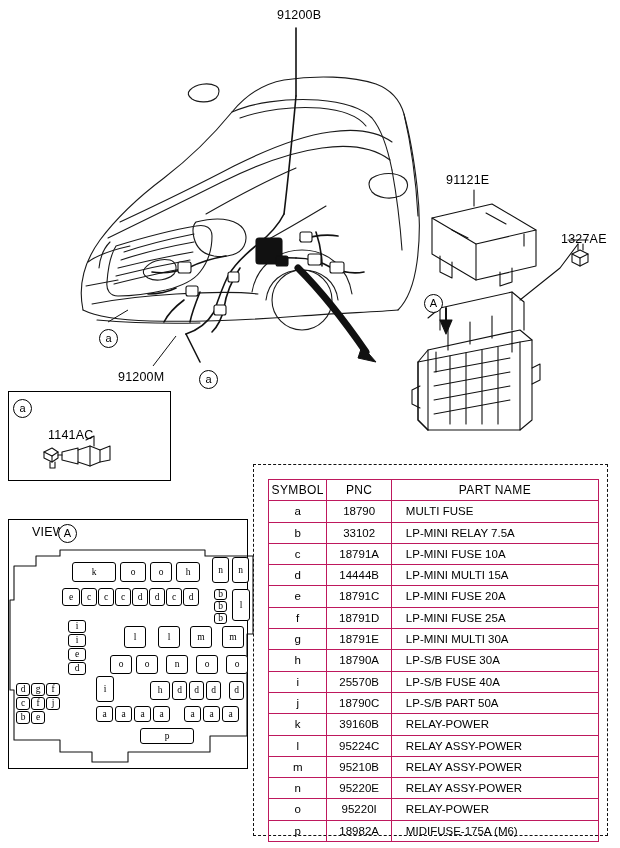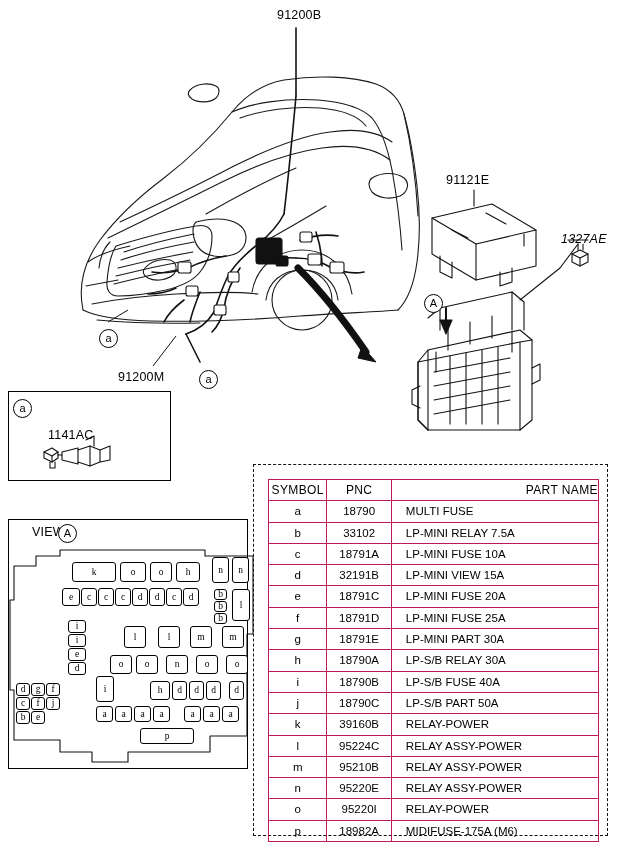--- a/index.html
+++ b/index.html
@@ -63,21 +63,21 @@
   }
   table.parts td.sym { width: 58px; }
   table.parts td.pnc { width: 66px; }
   table.parts td.pname {
     width: 207px;
     text-align: left;
     padding-left: 14px;
   }
   table.parts th.sym { width: 58px; }
   table.parts th.pnc { width: 66px; }
-  table.parts th.pname { width: 207px; text-align: right; }
+  table.parts th.pname { width: 207px; }
 
   
   .detail-box {
     position: absolute;
     left: 8px;
     top: 391px;
     width: 163px;
     height: 90px;
     border: 1px solid #000;
     box-sizing: border-box;
@@ -294,21 +294,21 @@
       <path d="M14 566 L36 566 L36 556 L60 556 L60 550 L205 550 L205 556
                L253 556 L253 634 L247 634 L247 736 L210 736 L210 752
                L128 752 L128 762 L92 762 L92 752 L60 752 L60 740
                L14 740 L14 690 L10 690 L10 600 L14 600 Z"></path>
       <path d="M58 556 L58 740" stroke-dasharray="0" opacity="0.0"></path>
     </g>
   </svg>
 
   <div class="lbl" style="left:277px; top:8px;">91200B</div>
   <div class="lbl" style="left:446px; top:173px;">91121E</div>
-  <div class="lbl" style="left:561px; top:232px;font-style:italic;">1327AE</div>
+  <div class="lbl" style="left:561px; top:232px;">1327AE</div>
   <div class="lbl" style="left:118px; top:370px;">91200M</div>
   <div class="lbl" style="left:48px; top:428px;">1141AC</div>
 
   <div class="circ-a" style="left:99px; top:329px;">a</div>
   <div class="circ-a" style="left:199px; top:370px;">a</div>
   <div class="circ-a" style="left:424px; top:294px;">A</div>
   <div class="circ-a" style="left:13px; top:399px;">a</div>
 
   <div class="detail-box"></div>
 
@@ -392,46 +392,46 @@
             <td class="pnc">33102</td>
             <td class="pname">LP-MINI RELAY 7.5A</td>
           </tr>
           <tr>
             <td class="sym">c</td>
             <td class="pnc">18791A</td>
             <td class="pname">LP-MINI FUSE 10A</td>
           </tr>
           <tr>
             <td class="sym">d</td>
-            <td class="pnc">32191B</td>
-            <td class="pname">LP-MINI VIEW 15A</td>
+            <td class="pnc">14444B</td>
+            <td class="pname">LP-MINI MULTI 15A</td>
           </tr>
           <tr>
             <td class="sym">e</td>
             <td class="pnc">18791C</td>
             <td class="pname">LP-MINI FUSE 20A</td>
           </tr>
           <tr>
             <td class="sym">f</td>
             <td class="pnc">18791D</td>
             <td class="pname">LP-MINI FUSE 25A</td>
           </tr>
           <tr>
             <td class="sym">g</td>
             <td class="pnc">18791E</td>
-            <td class="pname">LP-MINI PART 30A</td>
+            <td class="pname">LP-MINI MULTI 30A</td>
           </tr>
           <tr>
             <td class="sym">h</td>
             <td class="pnc">18790A</td>
-            <td class="pname">LP-S/B RELAY 30A</td>
+            <td class="pname">LP-S/B FUSE 30A</td>
           </tr>
           <tr>
             <td class="sym">i</td>
-            <td class="pnc">18790B</td>
+            <td class="pnc">25570B</td>
             <td class="pname">LP-S/B FUSE 40A</td>
           </tr>
           <tr>
             <td class="sym">j</td>
             <td class="pnc">18790C</td>
             <td class="pname">LP-S/B PART 50A</td>
           </tr>
           <tr>
             <td class="sym">k</td>
             <td class="pnc">39160B</td>

